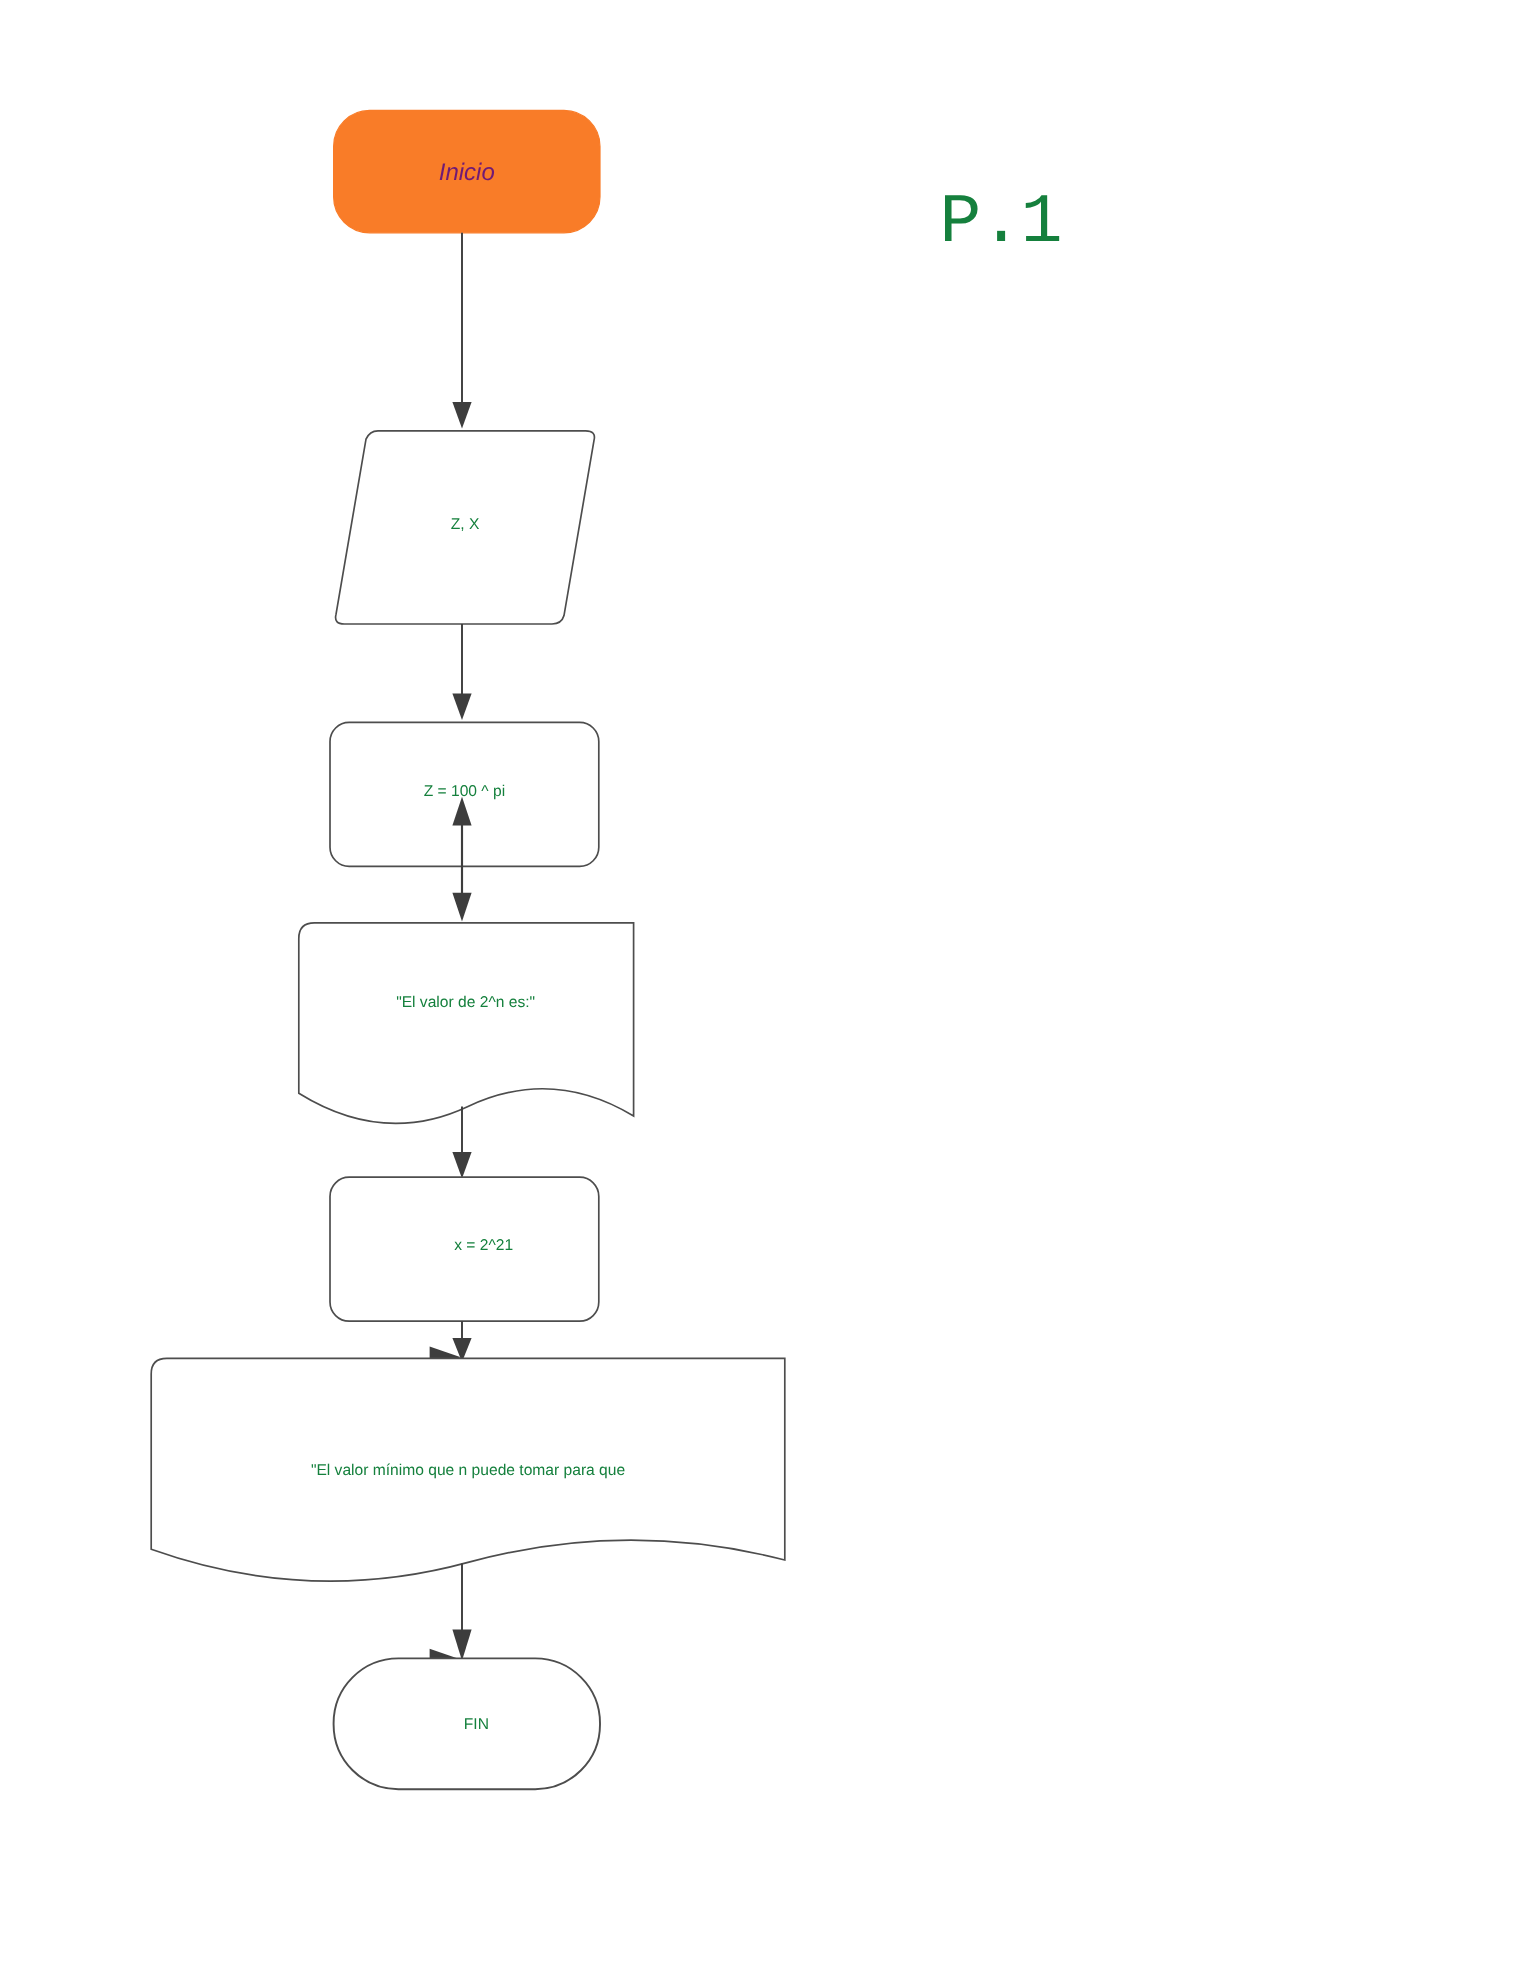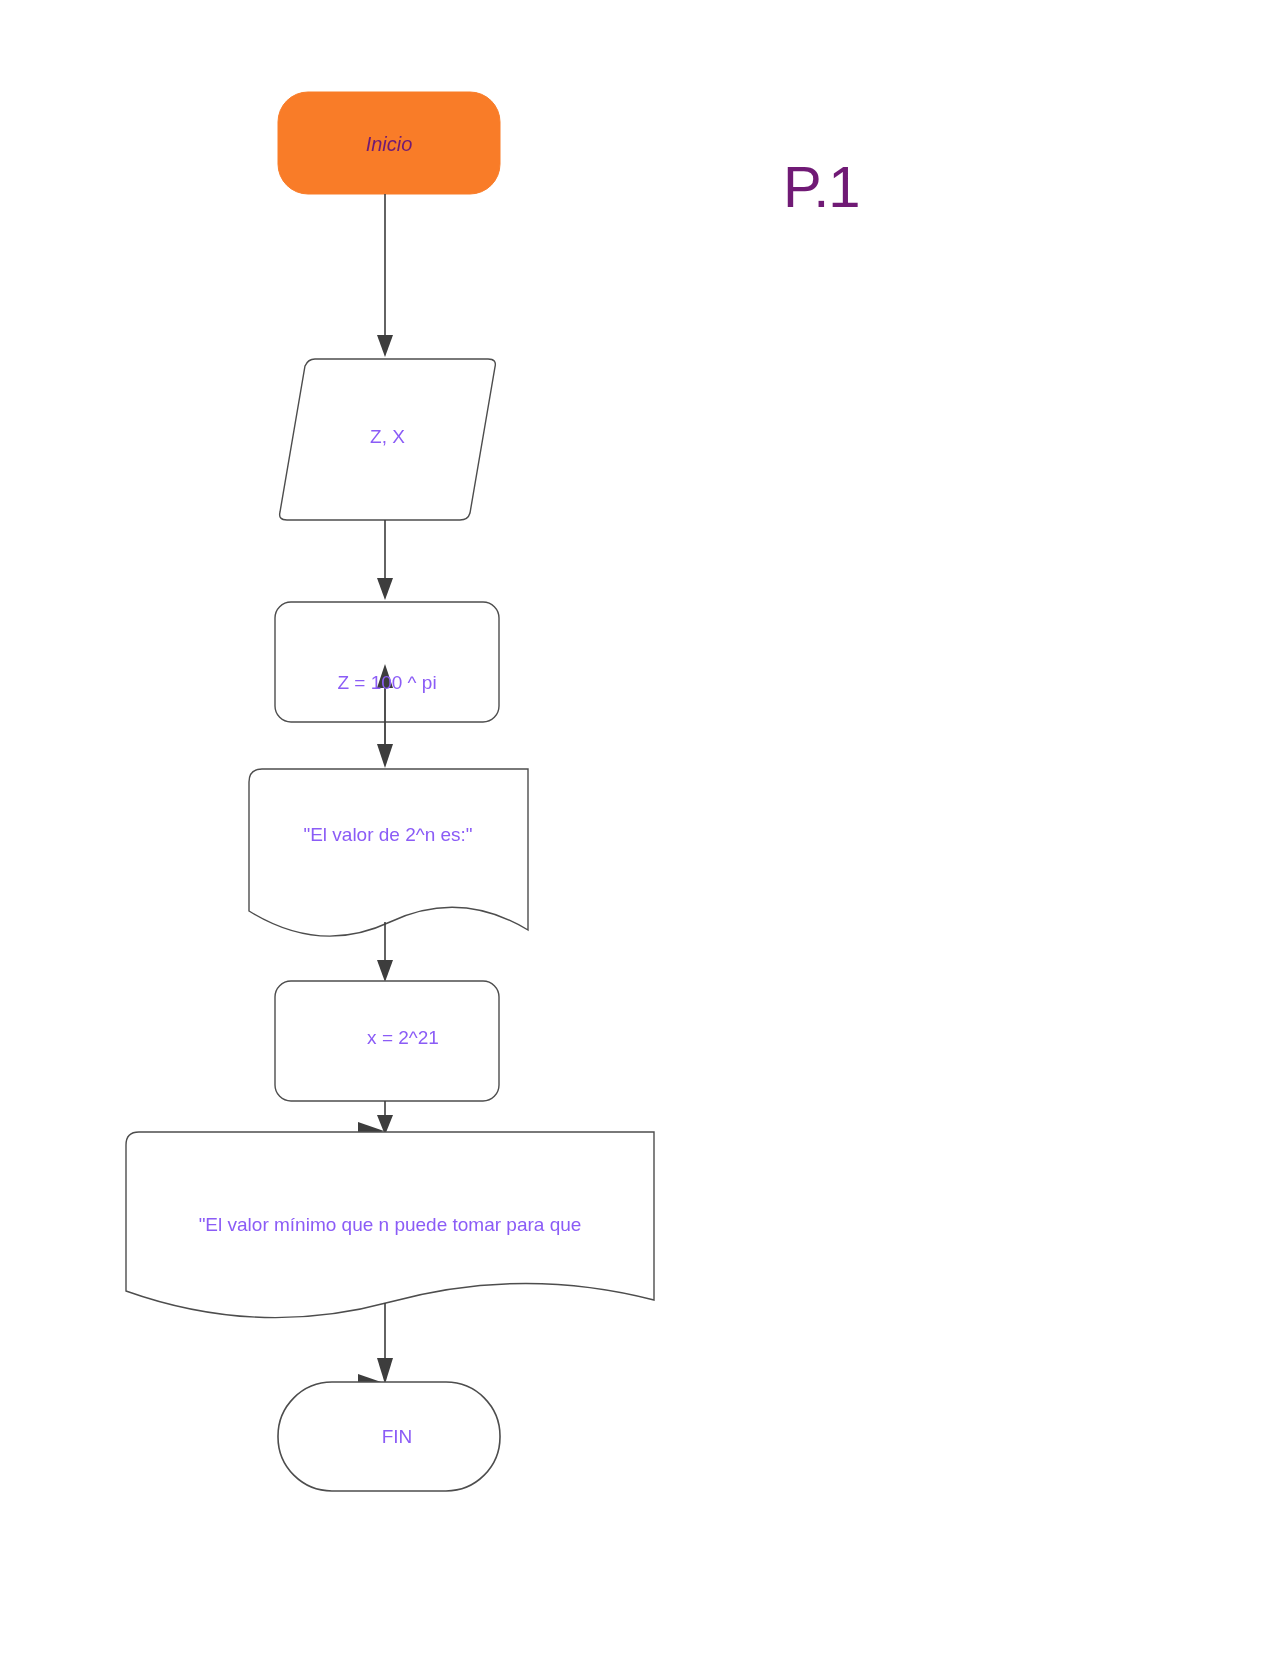--- a/index.html
+++ b/index.html
@@ -16,36 +16,36 @@
   }
   #canvas {
     position: absolute;
     inset: 0;
     width: 1280px;
     height: 1656px;
   }
   .node-label {
     position: absolute;
     text-align: center;
-    color: #8b5cf6;
+    color: #15803d;
     font-family: "Liberation Sans", sans-serif;
-    font-size: 19px;
+    font-size: 13px;
     line-height: 26px;
     white-space: pre;
     pointer-events: none;
   }
   .node-label.white {
     color: #701a75;
     font-style: italic;
     font-weight: normal;
   }
   .page-marker {
     position: absolute;
-    color: #701a75;
-    font-family: Liberation Sans, sans-serif;
+    color: #15803d;
+    font-family: Liberation Mono, monospace;
     font-size: 58px;
     line-height: 58px;
     letter-spacing: -1px;
   }
 </style>
 </head>
 <body>
 
 <svg id="canvas" viewBox="0 0 1280 1656" xmlns="http://www.w3.org/2000/svg">
   <defs>
@@ -133,21 +133,21 @@
 
   <g>
     <rect x="278" y="1382" width="222" height="109" rx="54" ry="54" fill="#ffffff" stroke="#4d4d4d" stroke-width="1.6"></rect>
   </g>
 </svg>
 
 <div class="node-label white" style="left:278px; top:131px; width:222px; font-size:20px;">Inicio</div>
 
 <div class="node-label" style="left:275px; top:424px; width:225px;">Z, X</div>
 
-<div class="node-label" style="left:275px; top:646px; width:224px;margin-top:24px;">Z = 100 ^ pi</div>
+<div class="node-label" style="left:275px; top:646px; width:224px;">Z = 100 ^ pi</div>
 
 <div class="node-label" style="left:248px; top:822px; width:280px;">"El valor de 2^n es:"</div>
 
 <div class="node-label" style="left:275px; top:1025px; width:256px;text-align:center;">x = 2^21</div>
 
 <div class="node-label" style="left:126px; top:1160px; width:528px;">
   <div>"El valor mínimo que n puede tomar para que</div>
 </div>
 
 <div class="node-label" style="left:266px; top:1424px; width:262px;">FIN</div>

